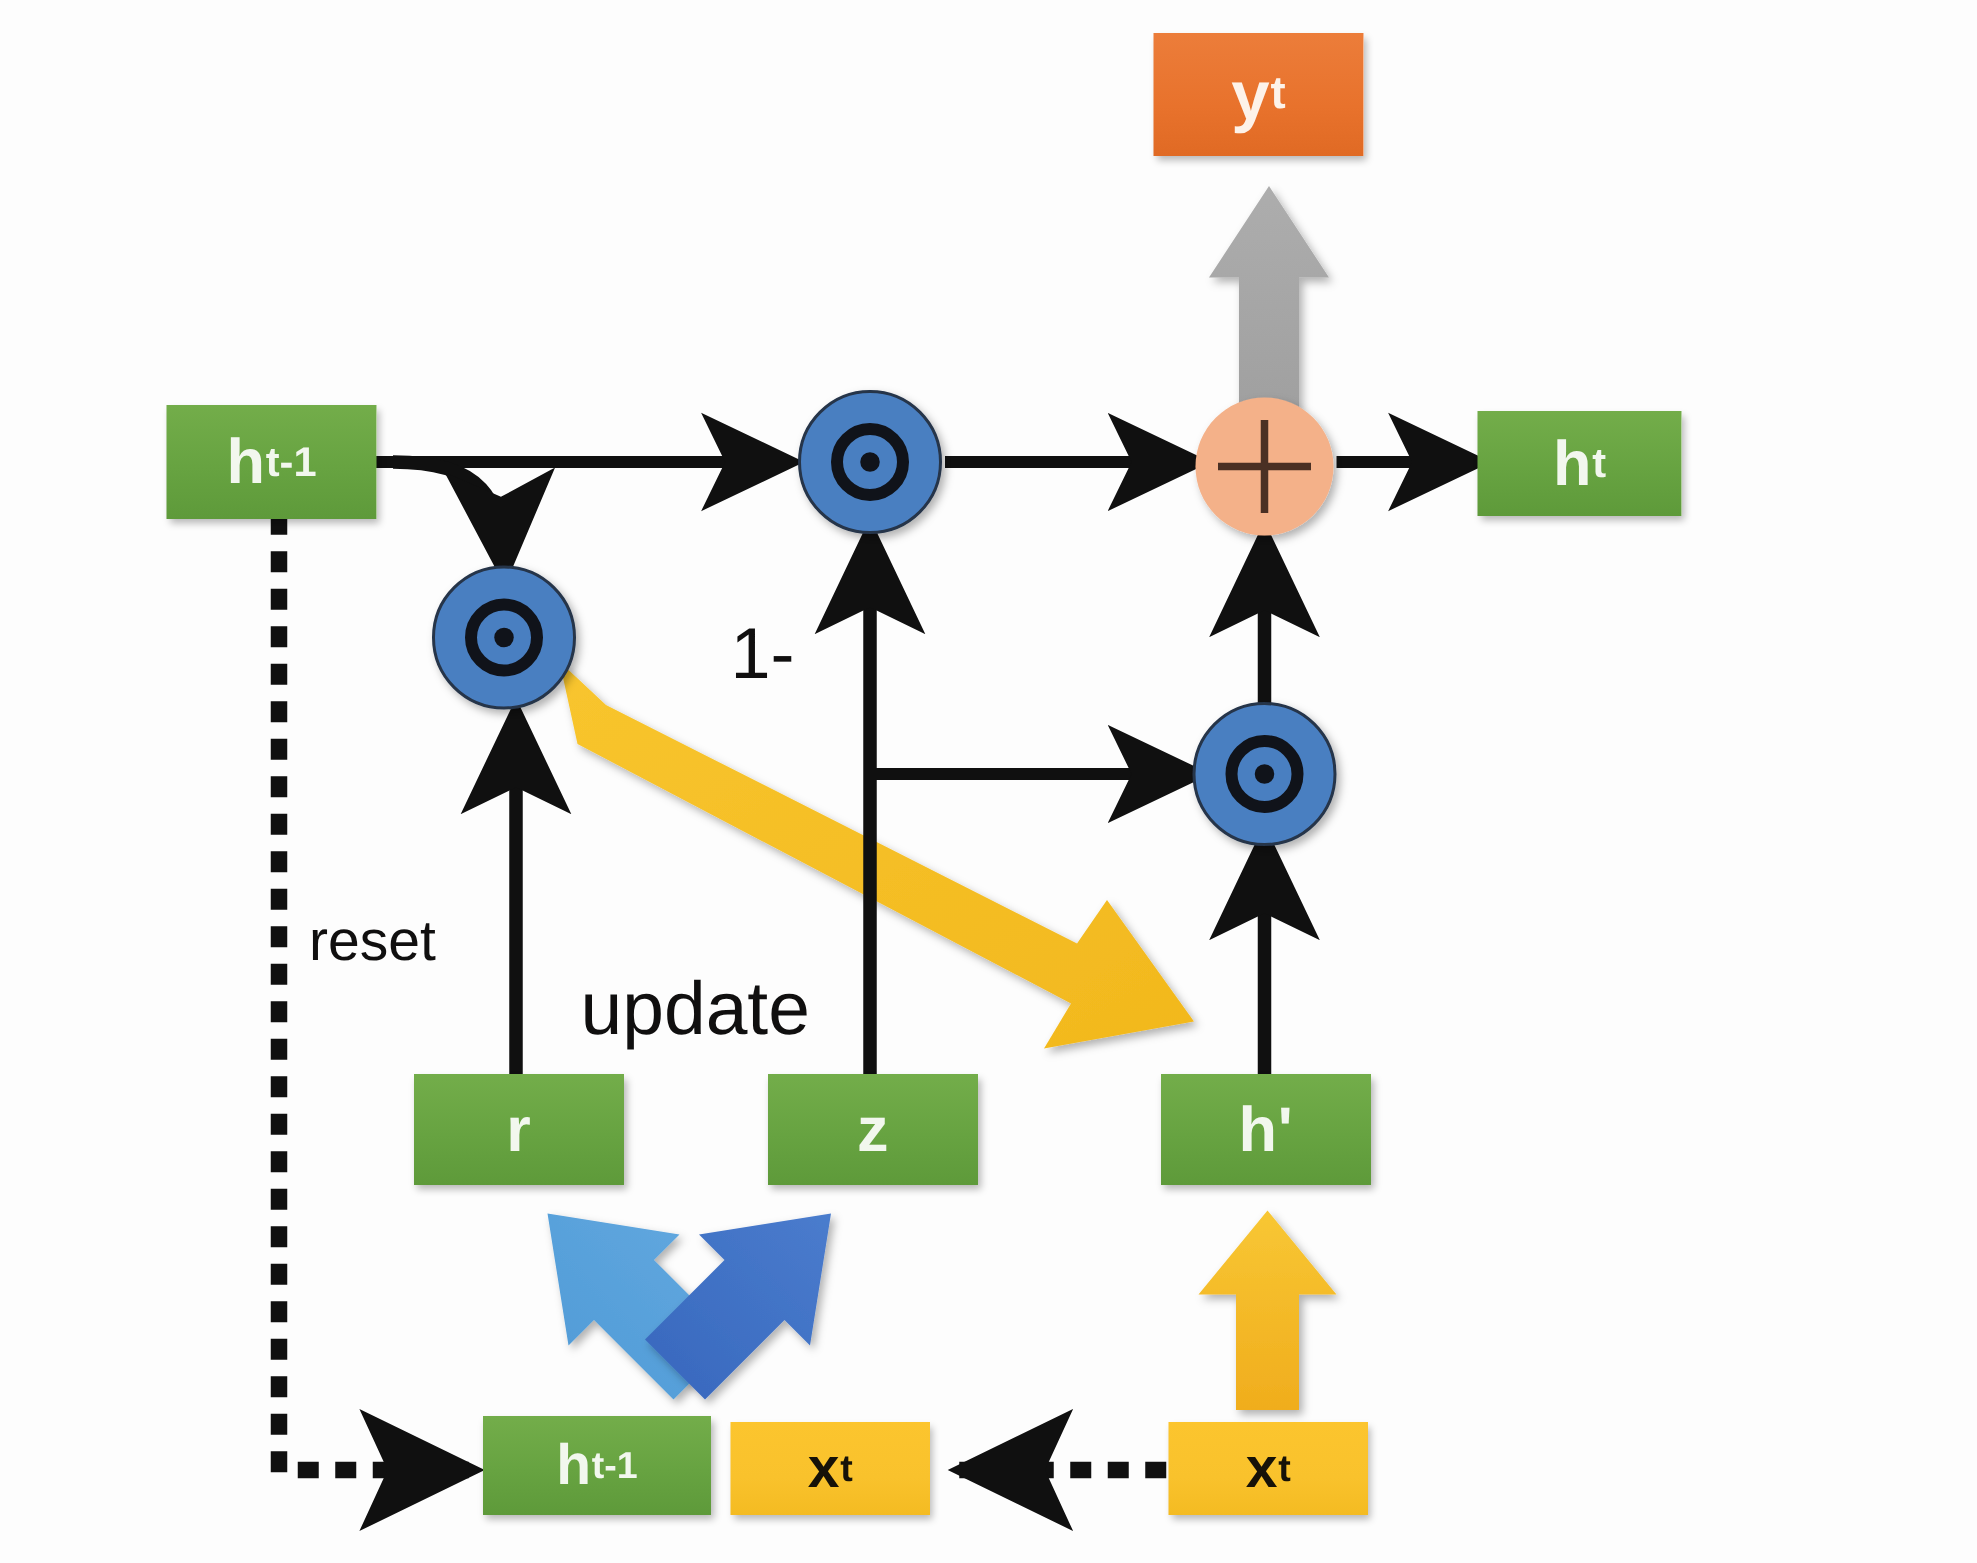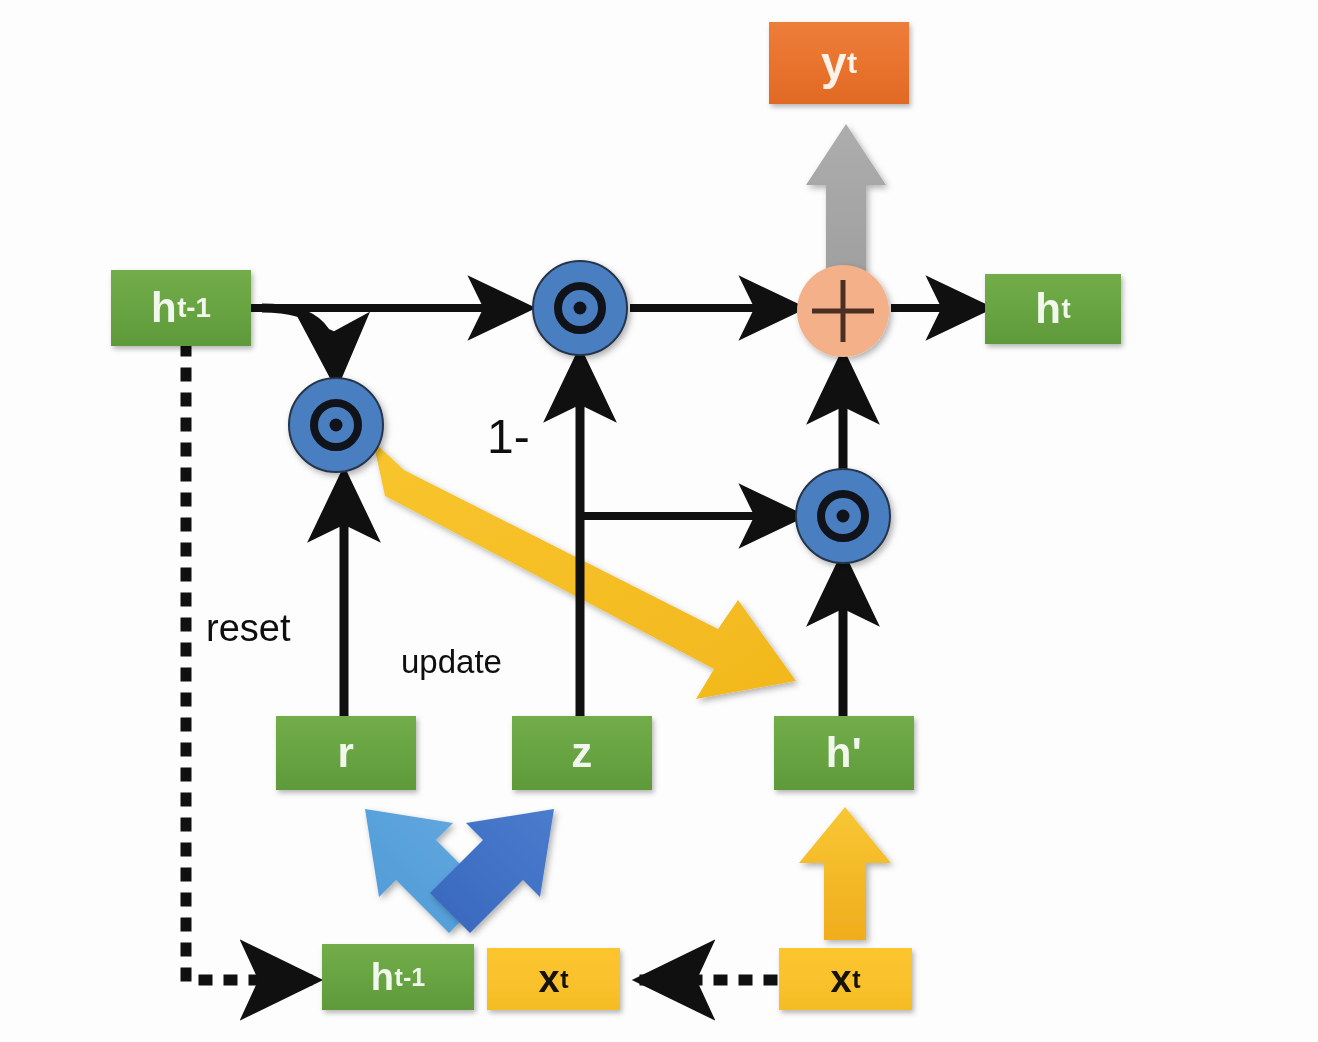--- a/index.html
+++ b/index.html
@@ -203,17 +203,17 @@
       <span class="sup">t</span>
   </div>
 
   <div class="node-box box-yellow" style="left:779px; top:948px; width:133px; height:62px; font-size:38px;">
     <span>x</span>
       <span class="sup">t</span>
   </div>
 
   <div class="plain-label" style="left:206px; top:607px; font-size:38px;">reset</div>
 
-  <div class="plain-label" style="left:401px; top:643px; font-size:33px;">update</div>
+  <div class="plain-label" style="left:387px; top:643px; font-size:50px;">update</div>
 
   <div class="plain-label" style="left:487px; top:409px; font-size:48px;">1-</div>
 
 </div>
 
 </body></html>

